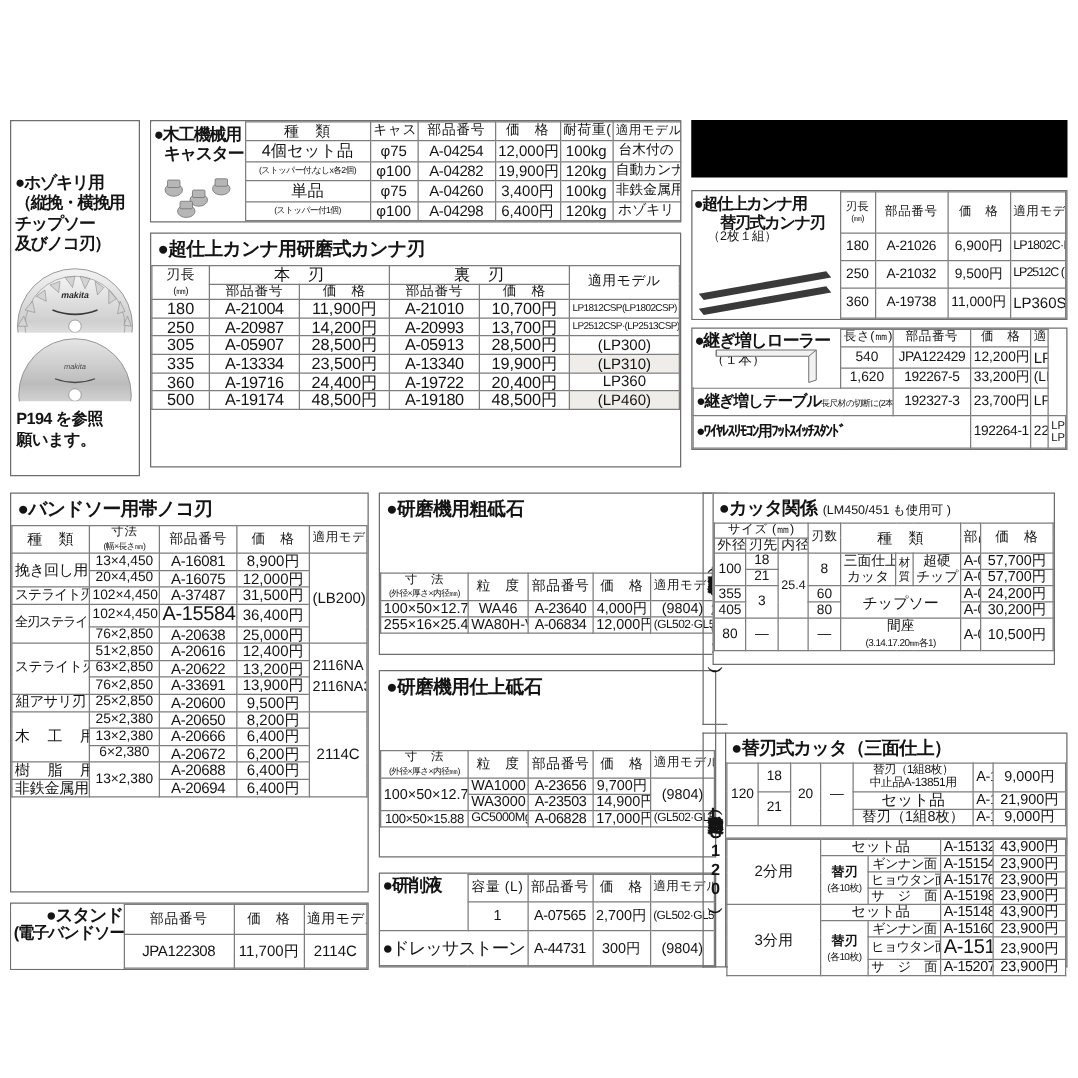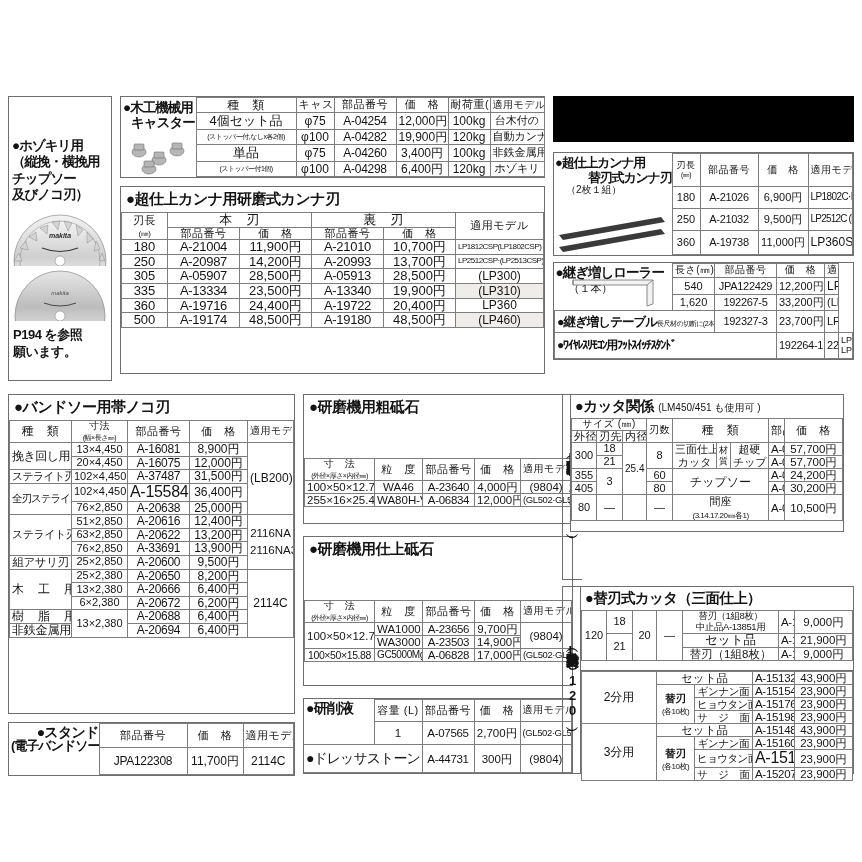--- a/index.html
+++ b/index.html
@@ -317,21 +317,21 @@
           <col style="width:118px">
           <col style="width:28px">
           <col style="width:58px">
           <col style="width:50px">
           <col style="width:*">
         </colgroup>
       <tbody>
           <tr>
         <td rowspan="4" class="nbd" style="border:none;padding:0;vertical-align:top;position:relative">
           <div style="font-weight:bold;font-size:13px;line-height:1.18;padding:1px 0 0 1px;letter-spacing:-1.2px;text-align:left">●超仕上カンナ用</div>
-          <div style="font-weight:bold;font-size:13px;line-height:1.18;padding:0 0 0 10px;letter-spacing:-1.2px;text-align:right">替刃式カンナ刃</div>
+          <div style="font-weight:bold;font-size:13px;line-height:1.18;padding:0 0 0 10px;letter-spacing:-1.2px;text-align:center">替刃式カンナ刃</div>
           <div style="font-size:10px;padding-left:12px;text-align:left">（2枚１組）</div>
           <svg width="112" height="40" viewBox="0 0 112 40" style="position:absolute;left:3px;bottom:0">
             <polygon points="2,20 104,2 108,7 6,25" fill="#3a3a3a"></polygon>
             <polygon points="2,32 104,14 108,19 6,37" fill="#3a3a3a"></polygon>
           </svg>
         </td>
         <th class="hd" style="font-size:9px;line-height:1">
           <span>刃長</span><br>
           <span class="xxs">(㎜)</span>
         </th>
@@ -700,21 +700,21 @@
         <th class="hd" colspan="3" rowspan="2" style="font-size:12px">種　類</th>
         <th class="hd" rowspan="2" style="font-size:11px">部品番号</th>
         <th class="hd" rowspan="2" style="font-size:11px;width:58px">価　格</th>
       </tr>
       <tr>
         <th class="hd xxs">外径</th>
         <th class="hd xxs">刃先厚</th>
         <th class="hd xxs">内径</th>
       </tr>
       <tr>
-        <td rowspan="2" style="font-size:11px">300</td>
+        <td rowspan="2" style="font-size:11px">100</td>
         <td style="font-size:11px">18</td>
         <td rowspan="4" style="font-size:10px">25.4</td>
         <td rowspan="2" style="font-size:11px">8</td>
         <td rowspan="2" style="font-size:11px;line-height:1.15">
           <span>三面仕上</span><br><span>カッタ</span>
         </td>
         <td rowspan="2" class="sh" style="font-size:9px;line-height:1.15">
           <span>材</span><br><span>質</span>
         </td>
         <td rowspan="2" style="font-size:11px;line-height:1.15">

